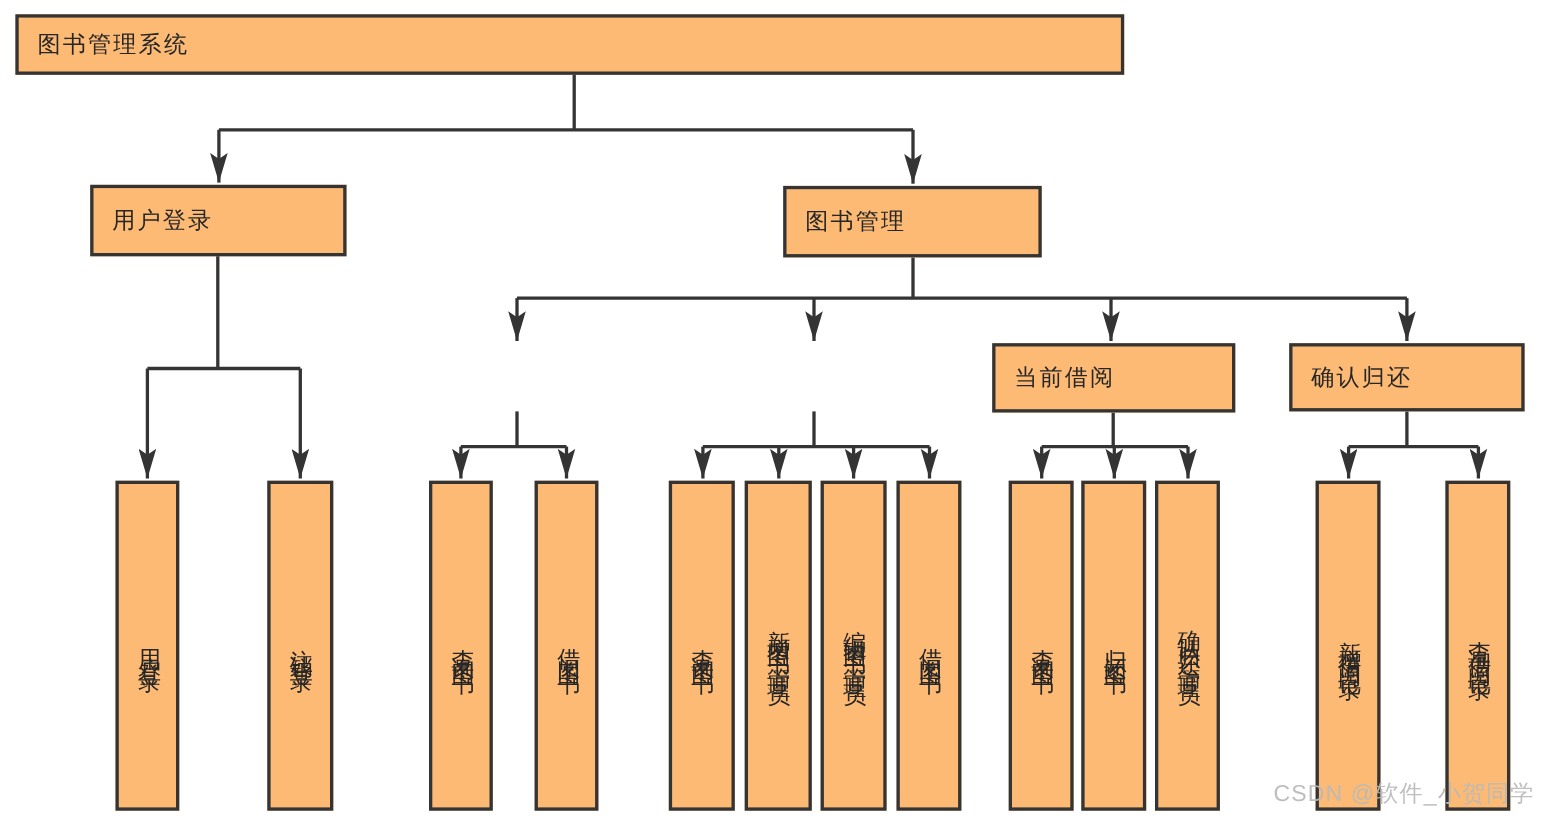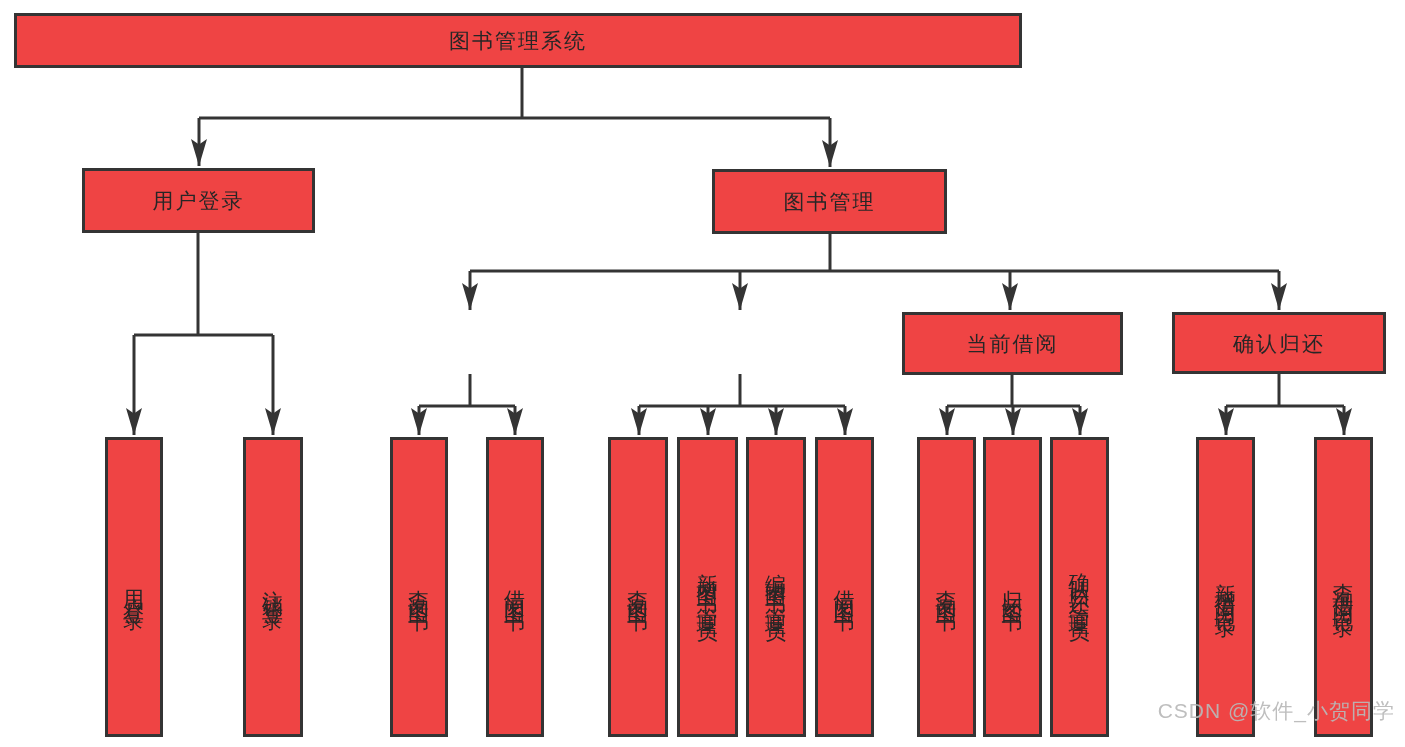--- a/index.html
+++ b/index.html
@@ -22,46 +22,46 @@
     position: absolute;
     left: 0; top: 0;
     z-index: 1;
   }
   .cl { stroke: var(--line); stroke-width: 3; fill: none; }
   .ah { fill: var(--line); stroke: none; }
 
   .hbox, .vbox {
     position: absolute;
     border: 3px solid var(--line);
-    background: #ef4444;
+    background: #fdba74;
     display: flex;
     align-items: center;
-    justify-content: center;
     z-index: 2;
+    padding-left: 17px;
   }
   .hbox .lbl {
     font-size: 21px;
     color: var(--text);
     letter-spacing: 2px;
     white-space: nowrap;
     line-height: 1;
   }
   .vbox .lbl {
     writing-mode: vertical-lr;
     text-orientation: mixed;
     font-size: 21px;
     color: var(--text);
     letter-spacing: 7px;
     line-height: 1;
     white-space: nowrap;
   }
   .watermark {
     position: absolute;
     right: 10px;
-    bottom: 22px;
+    bottom: 12px;
     font-size: 21px;
     letter-spacing: 1px;
     color: var(--watermark);
     opacity: 0.92;
     z-index: 5;
     white-space: nowrap;
     margin-top: 19px;
   }
 </style>
 </head>

